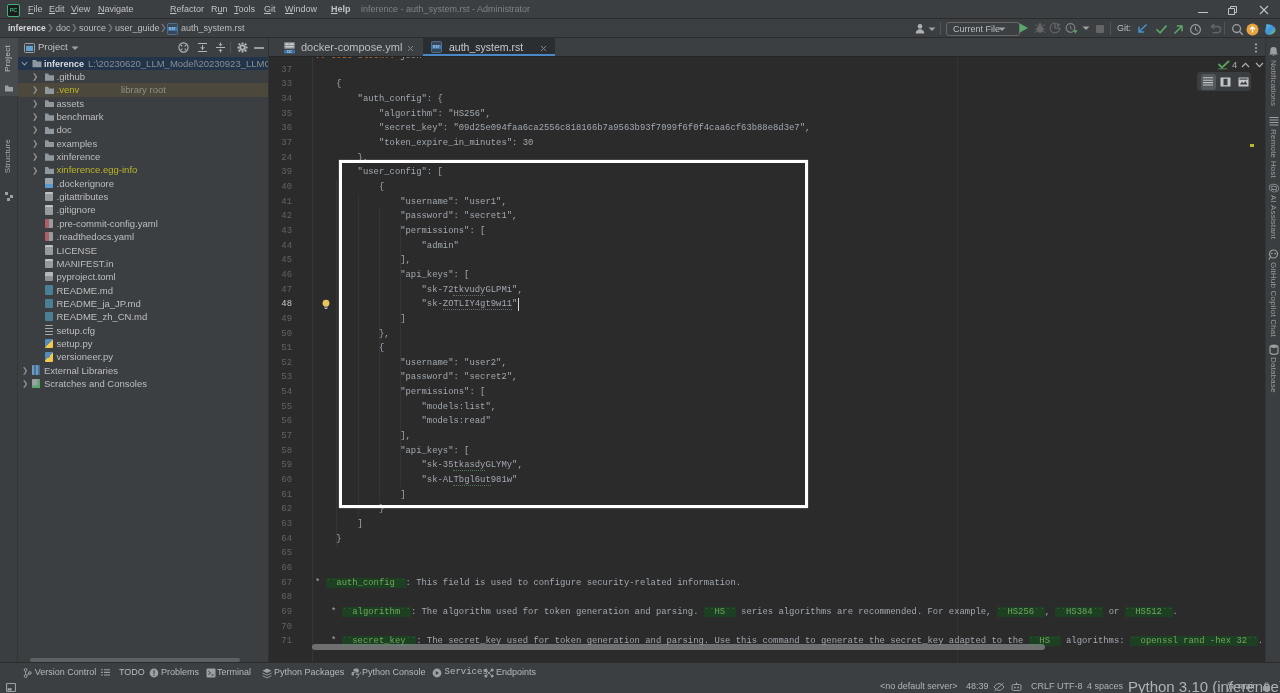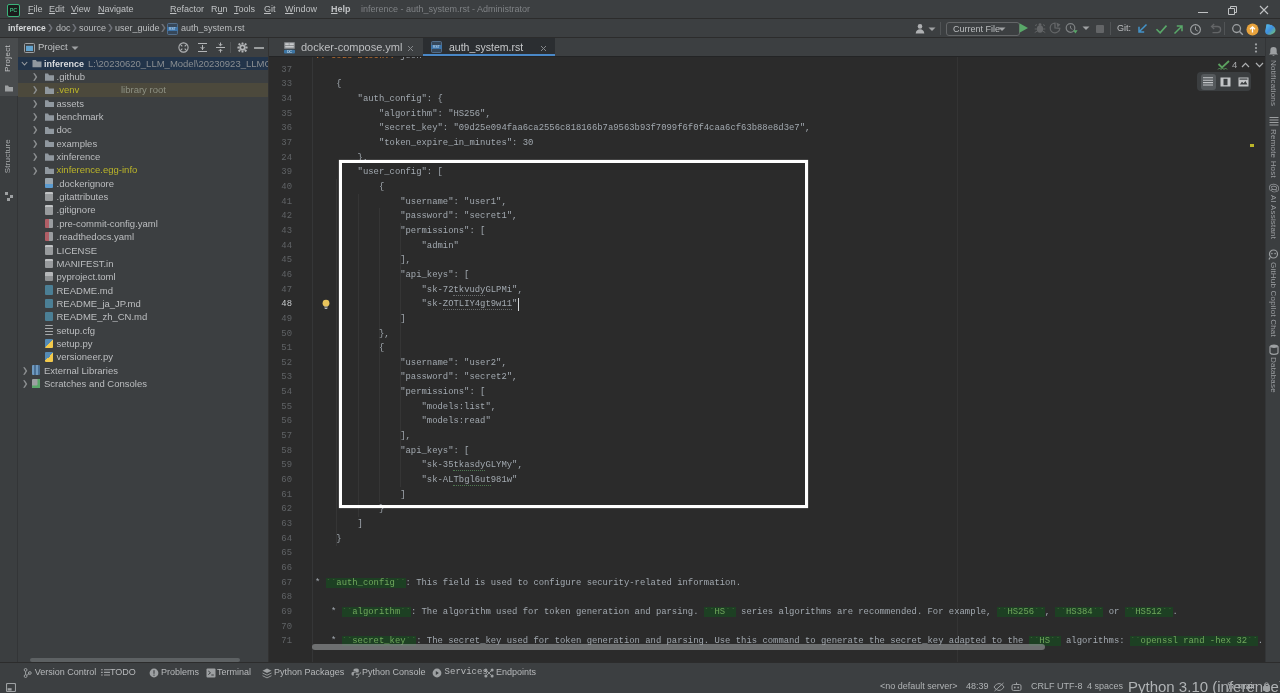--- a/index.html
+++ b/index.html
@@ -498,21 +498,21 @@
     <svg class="icon" style="left:23px;top:5px;" width="9" height="10" viewBox="0 0 9 10">
         <circle cx="2.6" cy="1.9" r="1.4" fill="none" stroke="#9da0a2" stroke-width="1"></circle>
         <circle cx="2.6" cy="8.1" r="1.4" fill="none" stroke="#9da0a2" stroke-width="1"></circle>
         <circle cx="6.8" cy="5" r="1.4" fill="none" stroke="#9da0a2" stroke-width="1"></circle>
         <path d="M2.6 3.3v3.4M3.7 7c1.8-.4 2.4-.9 2.4-2.4" stroke="#9da0a2" stroke-width="1" fill="none"></path>
       </svg>
     <span class="bitem" style="left:34.7px;">Version Control</span>
     <svg class="icon" style="left:101px;top:5.5px;" width="9" height="9" viewBox="0 0 9 9">
         <path d="M0 0.8h1.8M0 3.4h1.8M0 6h1.8M3 0.8h6M3 3.4h6M3 6h6" stroke="#9da0a2" stroke-width="1.1"></path>
       </svg>
-    <span class="bitem" style="left:110px;">TODO</span>
+    <span class="bitem" style="left:119px;">TODO</span>
     <svg class="icon" style="left:149px;top:5px;" width="10" height="10" viewBox="0 0 10 10">
         <circle cx="5" cy="5" r="4.4" fill="#9da0a2"></circle>
         <rect x="4.45" y="2.2" width="1.1" height="3.6" fill="#3c3f41"></rect>
         <rect x="4.45" y="6.6" width="1.1" height="1.2" fill="#3c3f41"></rect>
       </svg>
     <span class="bitem" style="left:160.9px;">Problems</span>
     <svg class="icon" style="left:205.5px;top:5px;" width="10" height="10" viewBox="0 0 10 10">
         <rect x="0.5" y="0.5" width="9" height="9" rx="1" fill="#9da0a2"></rect>
         <path d="M2.3 3l2.2 1.8-2.2 1.8M5.3 7h2.5" stroke="#3c3f41" stroke-width="1" fill="none"></path>
       </svg>

